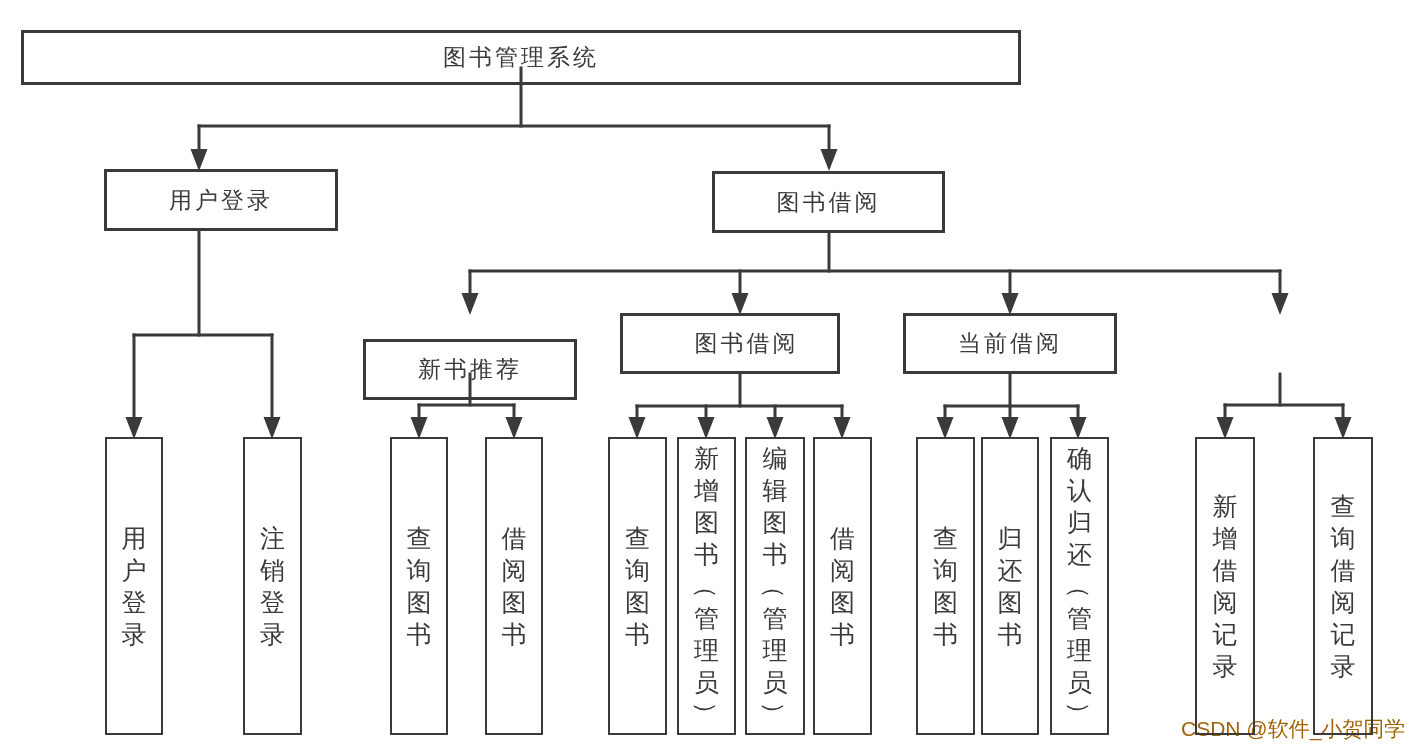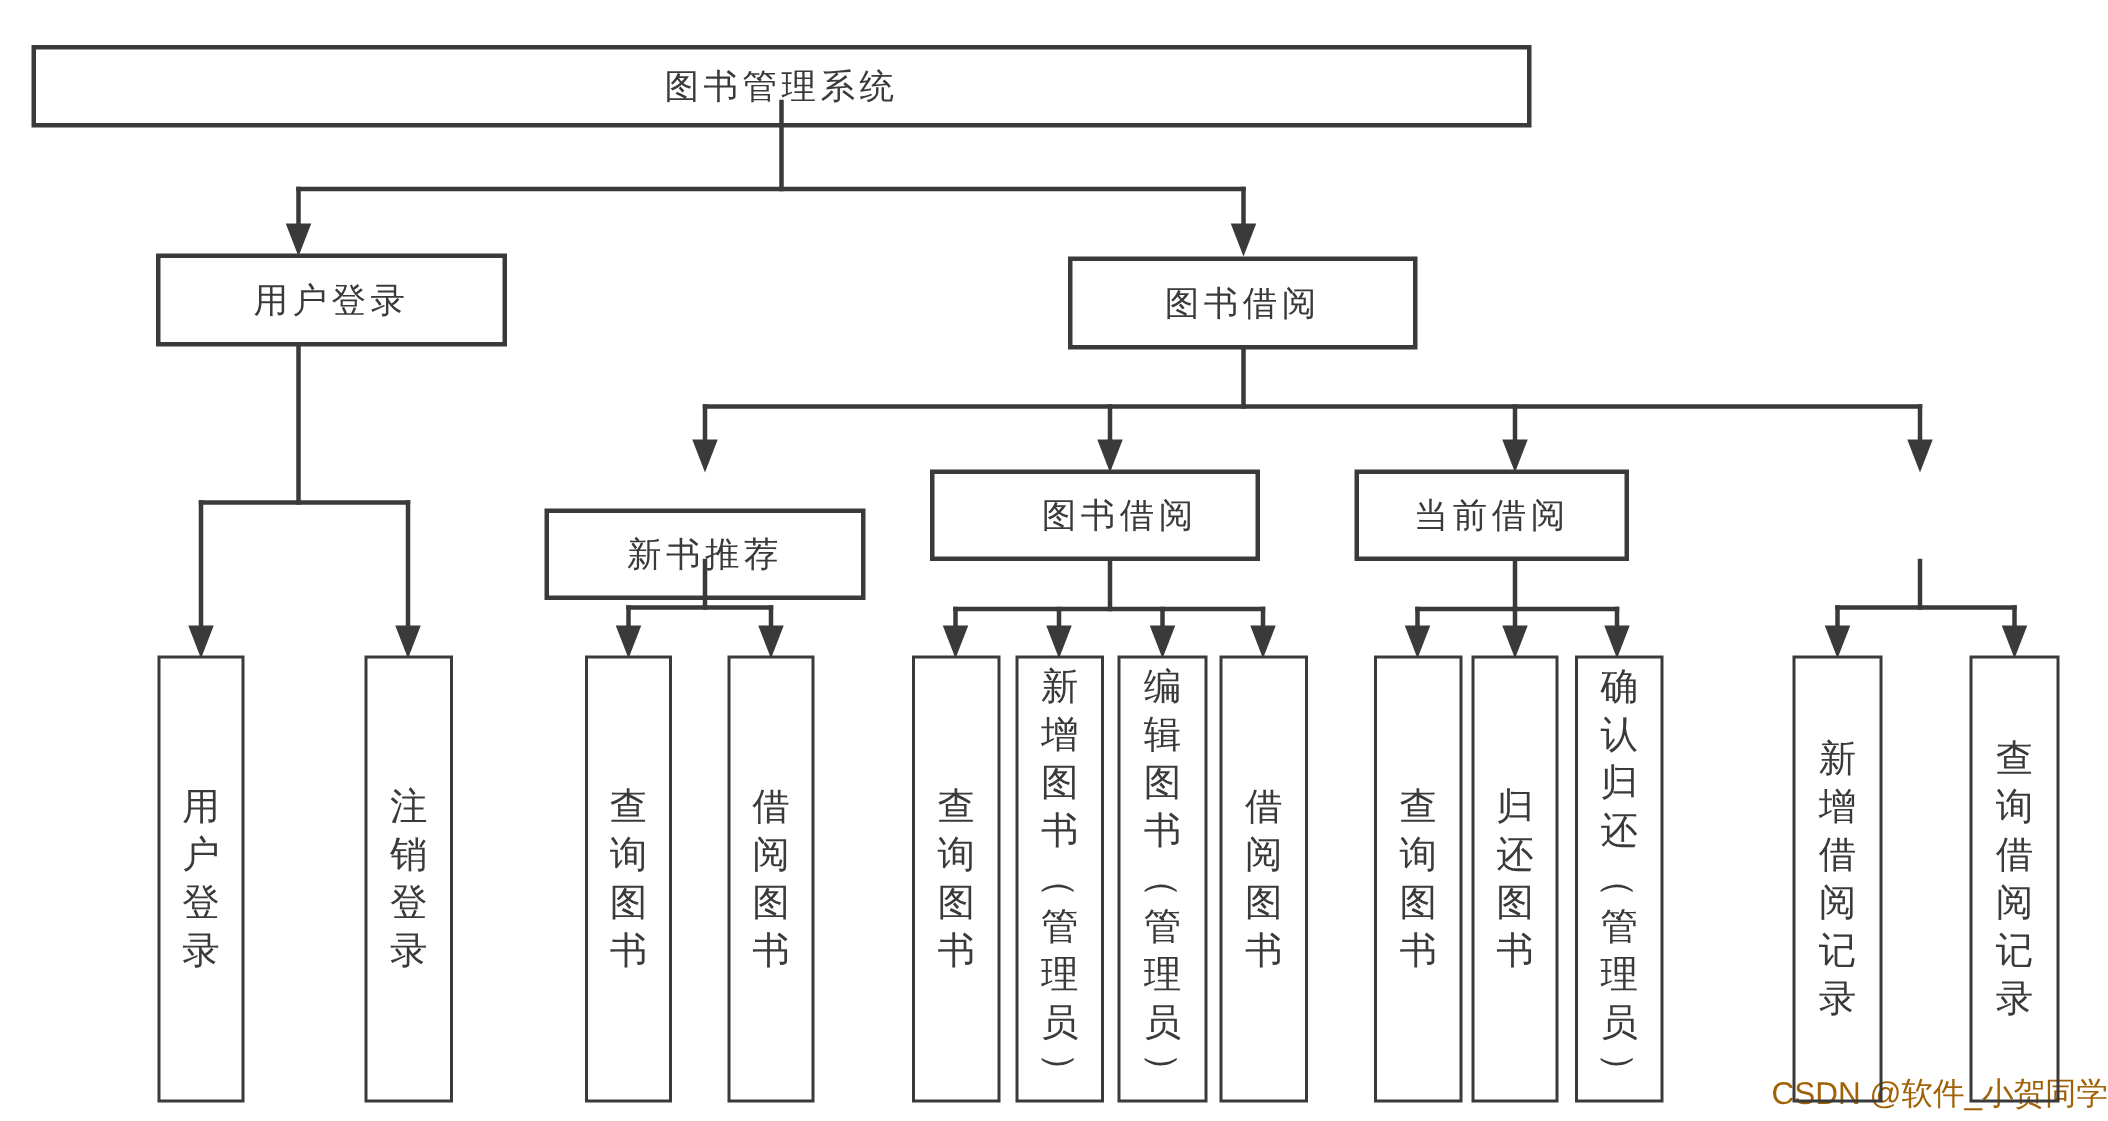--- a/index.html
+++ b/index.html
@@ -89,21 +89,21 @@
     </div>
     <div class="node h-label" style="left: 712px; top: 171px; width: 233px; height: 62px;">
       <span>图书借阅</span>
     </div>
     <div class="node h-label" style="left: 363px; top: 313px; width: 214px; height: 61px; margin-top: 26px;">
       <span>新书推荐</span>
     </div>
     <div class="node h-label" style="left: 620px; top: 313px; width: 220px; height: 61px; padding-left: 33px;">
       <span>图书借阅</span>
     </div>
-    <div class="node h-label" style="left: 903px; top: 313px; width: 183px; height: 61px; justify-content: center;">
+    <div class="node h-label" style="left: 903px; top: 313px; width: 214px; height: 61px; justify-content: center;">
       <span>当前借阅</span>
     </div>
     <div class="node v-label" style="left: 105px; top: 437px; width: 58px; height: 298px;">
       <span class="char">用</span>
       <span class="char">户</span>
       <span class="char">登</span>
       <span class="char">录</span>
     </div>
     <div class="node v-label" style="left: 243px; top: 437px; width: 59px; height: 298px;">
       <span class="char">注</span>

